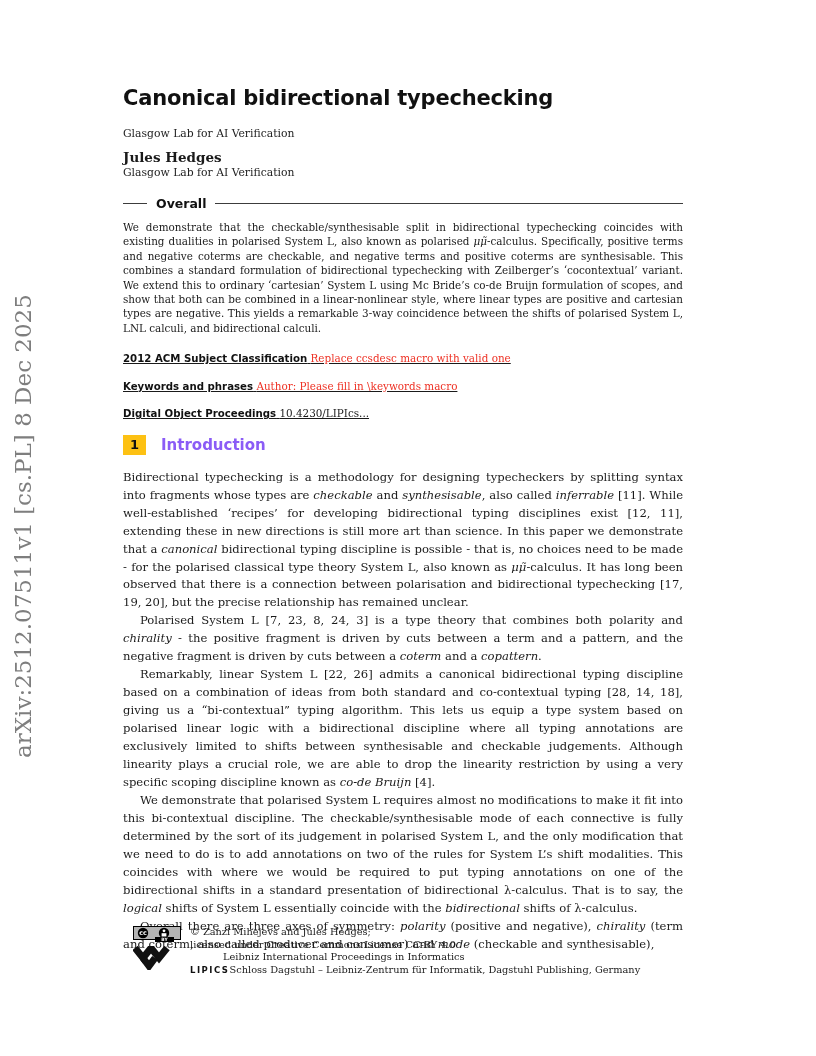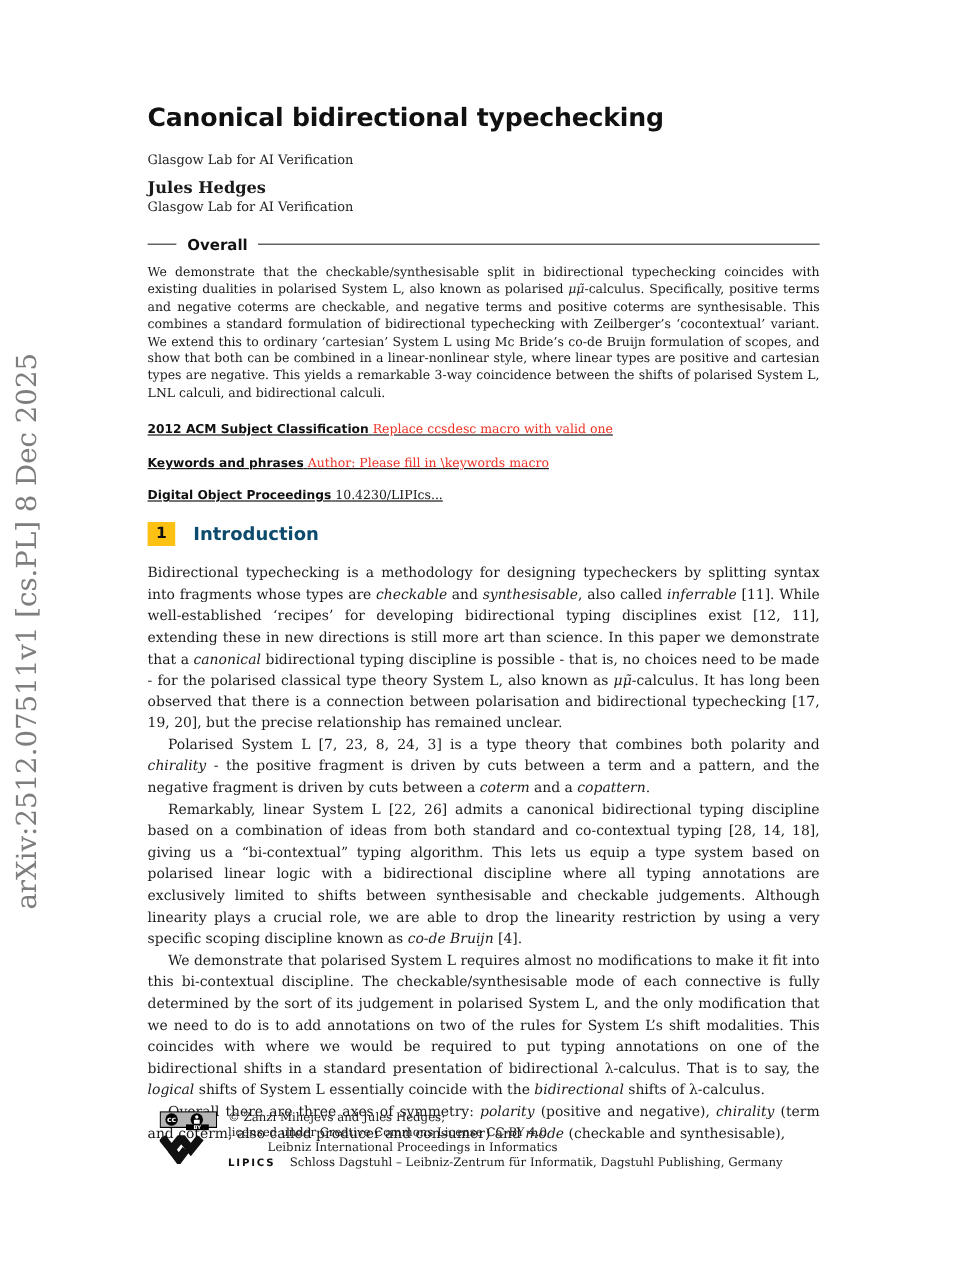--- a/index.html
+++ b/index.html
@@ -37,38 +37,38 @@
   .meta-label { font-family:"DejaVu Sans", sans-serif; font-weight:bold; font-size:10.2px; color:#111; }
   .meta-red { color:#ee3124; }
   .section-head { display:flex; align-items:center; margin-top:9px; margin-bottom:14px; }
   .section-num {
     width:23px; height:20px; background:#fdc113; color:#111;
     font-family:"DejaVu Sans", sans-serif; font-weight:bold; font-size:13px;
     display:flex; align-items:center; justify-content:center;
   }
   .section-title {
     font-family:"DejaVu Sans", sans-serif; font-weight:bold; font-size:15px;
-    color:#0c4a6e; margin-left:15px;
+    color:#8b5cf6; margin-left:15px;
   }
   .body-para {
     font-size:11.6px; line-height:17.95px; text-align:justify; color:#1a1a1a;
   }
   .body-para.indent { text-indent:17px; }
   .body-para em { font-style:italic; }
   .abstract-body em { font-style:italic; }
   .footer { position:absolute; left:133px; top:926px; width:580px; display:flex; }
   .footer-icons { width:51px; flex:none; position:relative; }
   .cc-badge { display:block; }
   .lipics-mark { display:block; margin-top:4px; }
   .footer-text { font-size:9.8px; line-height:12.6px; color:#1a1a1a; margin-left:6px; }
   .footer-line3 { margin-left:33px; }
   .footer-line4 { display:flex; align-items:baseline; }
   .lipics-word {
     font-family:"DejaVu Sans", sans-serif; font-weight:bold; font-size:8.5px;
-    letter-spacing:1.5px; margin-right:12px; color:#111;
+    letter-spacing:1.5px; margin-right:0; color:#111;
   }
 </style>
 </head>
 <body>
 
 <div class="page">
 
   <div class="arxiv">arXiv:2512.07511v1  [cs.PL]  8 Dec 2025</div>
 
   <div class="content">

